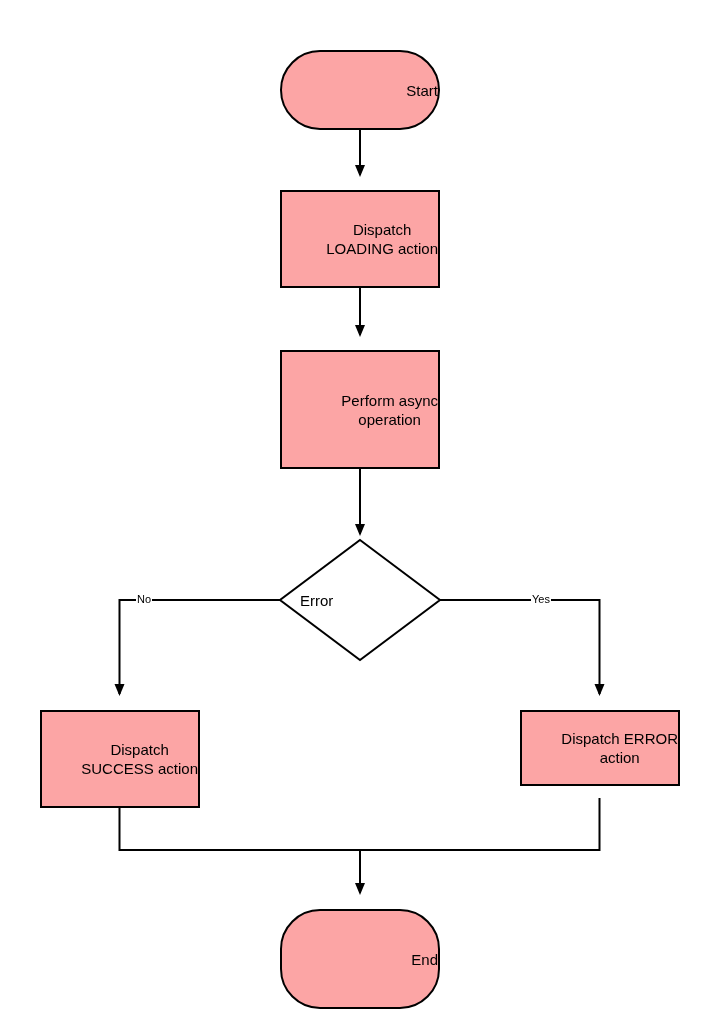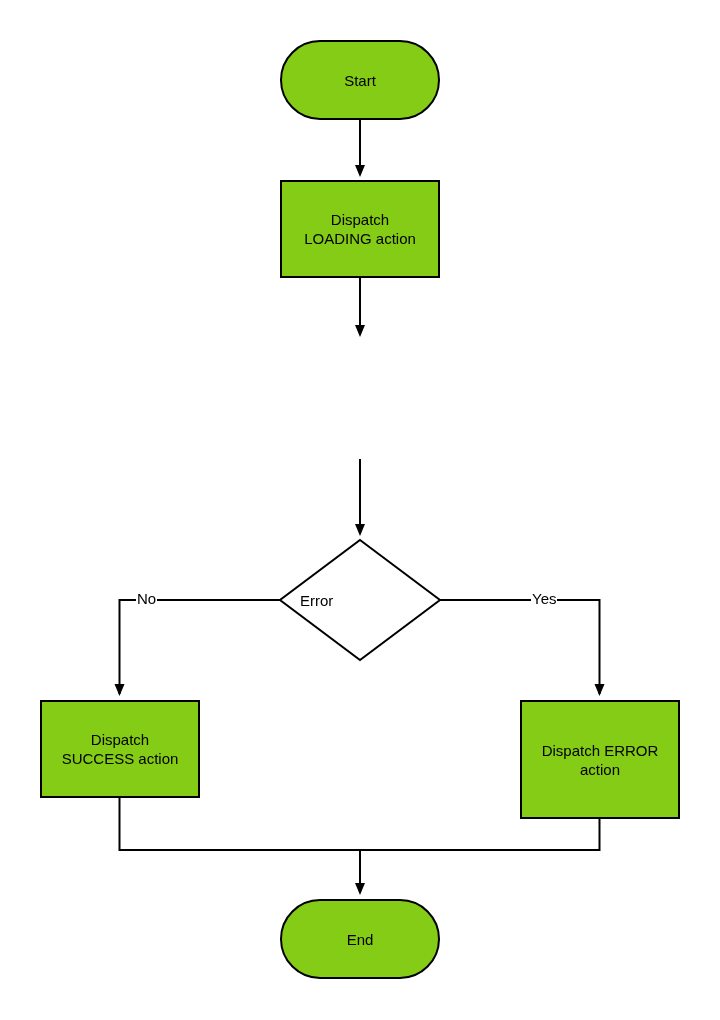--- a/index.html
+++ b/index.html
@@ -19,26 +19,27 @@
   #connector-layer {
     position: absolute;
     left: 0;
     top: 0;
     width: 720px;
     height: 1020px;
   }
   .node {
     position: absolute;
     box-sizing: border-box;
-    background: #84cc16;
+    background: #fca5a5;
     border: 2px solid #000000;
     display: flex;
     align-items: center;
-    justify-content: center;
+    justify-content: flex-end;
     text-align: center;
+    margin-top: 10px;
   }
   .node-label {
     font-size: 15px;
     line-height: 19px;
     white-space: pre-line;
     color: #000000;
   }
   .terminator {
     border-radius: 40px;
   }
@@ -47,34 +48,34 @@
     box-sizing: border-box;
     display: flex;
     align-items: center;
     justify-content: flex-start;
     text-align: center;
     background: transparent;
     border: none;
   }
   .edge-label {
     position: absolute;
-    font-size: 15px;
+    font-size: 11px;
     line-height: 18px;
     background: #ffffff;
     padding: 0 1px;
     color: #000000;
   }
   
   #node-start            { left: 280px; top: 40px;  width: 160px; height: 80px; }
   #node-dispatch-loading { left: 280px; top: 180px; width: 160px; height: 98px; }
   #node-perform-async    { left: 280px; top: 340px; width: 160px; height: 119px; }
   #node-error-label      { left: 300px; top: 588px; width: 120px; height: 24px; }
   #node-dispatch-success { left: 40px;  top: 700px; width: 160px; height: 98px; }
-  #node-dispatch-error   { left: 520px; top: 700px; width: 160px; height: 119px; }
-  #node-end              { left: 280px; top: 899px; width: 160px; height: 80px; }
+  #node-dispatch-error   { left: 520px; top: 700px; width: 160px; height: 76px; }
+  #node-end              { left: 280px; top: 899px; width: 160px; height: 100px; }
   #edge-label-no  { left: 136px; top: 590px; }
   #edge-label-yes { left: 531px; top: 590px; }
 </style>
 </head>
 <body>
 
 <div id="canvas">
 
   <svg id="connector-layer" viewBox="0 0 720 1020" xmlns="http://www.w3.org/2000/svg">
     <defs>
@@ -96,20 +97,24 @@
 
   <div class="node terminator" id="node-start">
     <span class="node-label">Start</span>
   </div>
 
   <div class="node" id="node-dispatch-loading">
     <span class="node-label">Dispatch
 LOADING action</span>
   </div>
 
+  <div class="node" id="node-perform-async">
+    <span class="node-label">Perform async
+operation</span>
+  </div>
 
   <div class="diamond-label-holder" id="node-error-label">
     <span class="node-label">Error</span>
   </div>
 
   <span class="edge-label" id="edge-label-no">No</span>
   <span class="edge-label" id="edge-label-yes">Yes</span>
 
   <div class="node" id="node-dispatch-success">
     <span class="node-label">Dispatch

